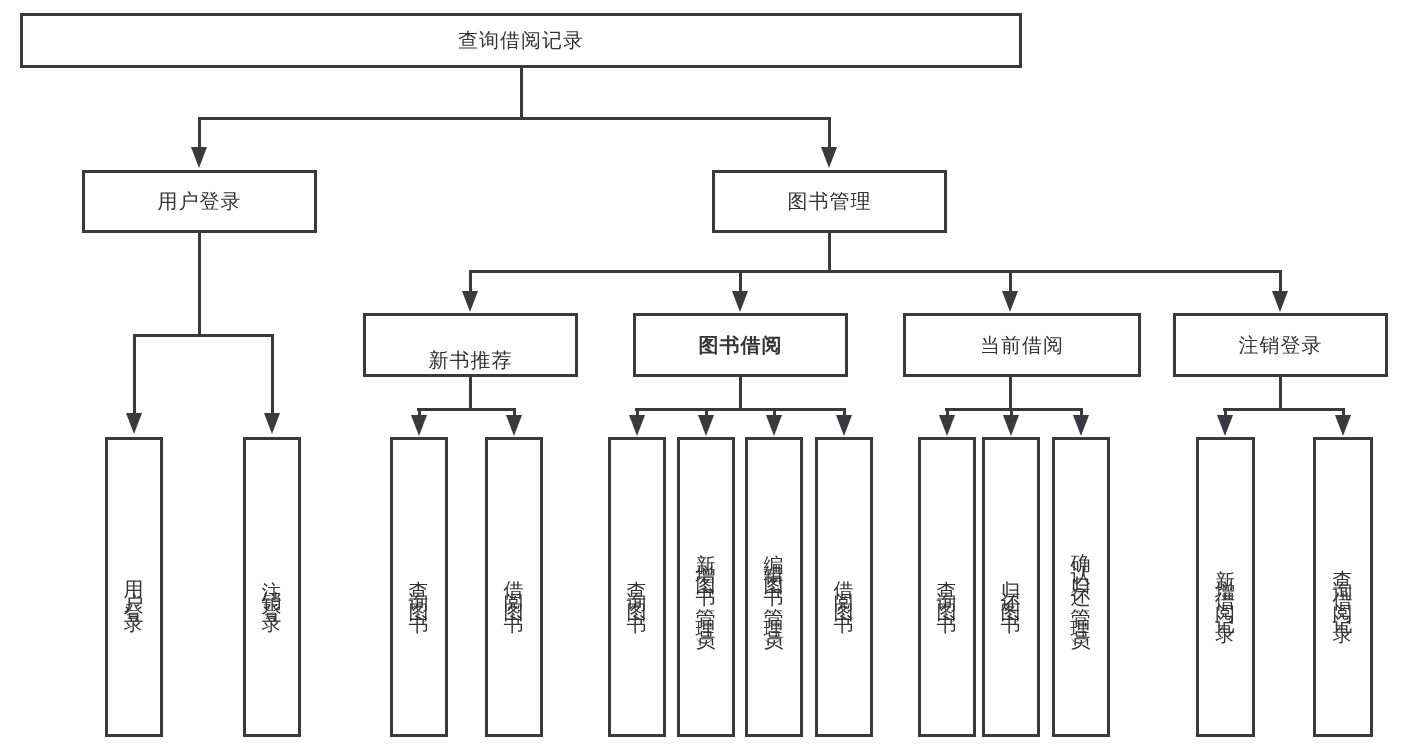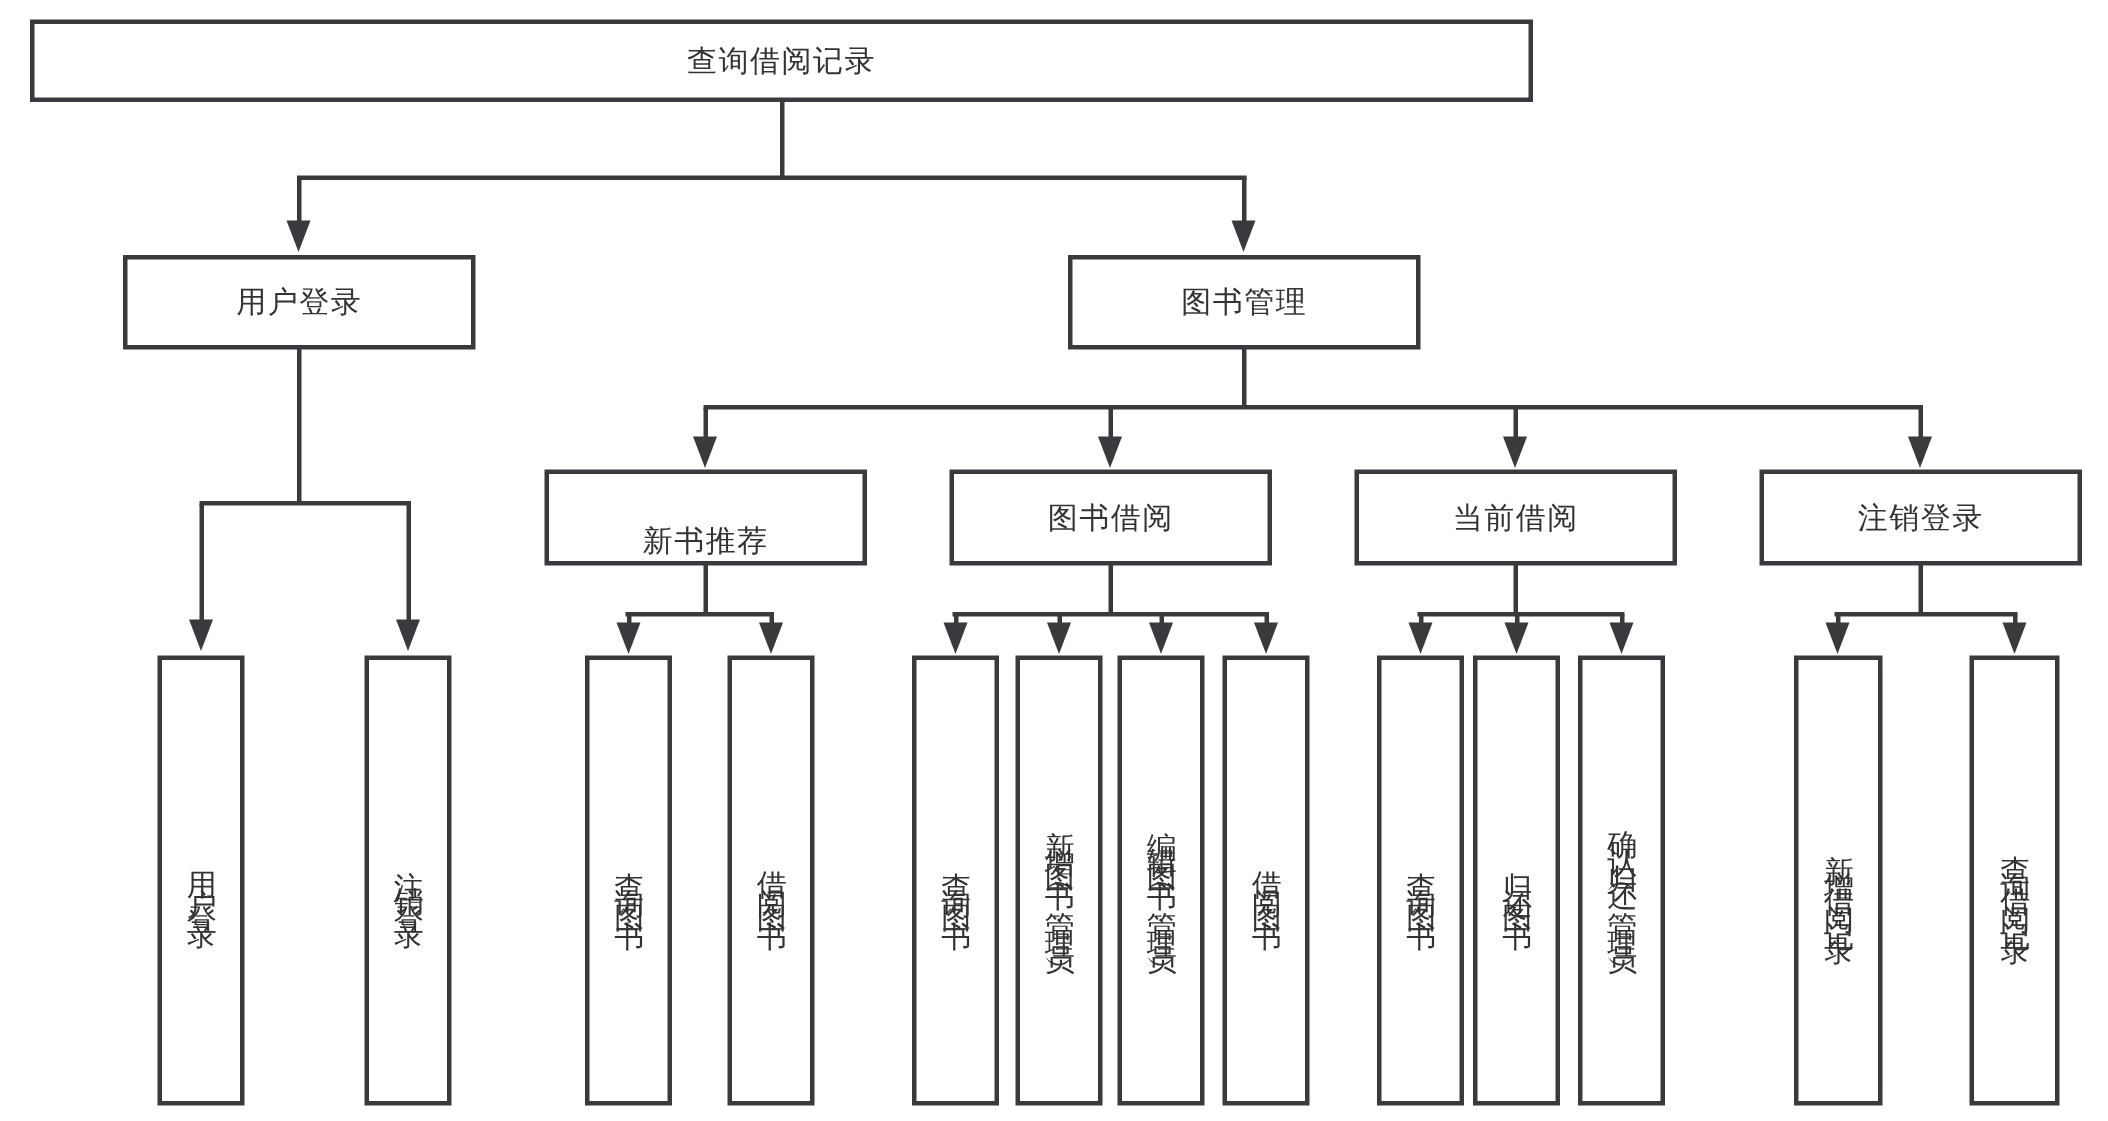--- a/index.html
+++ b/index.html
@@ -101,24 +101,24 @@
   <div class="vline" style="left:828px;  top:232px; height:40px;"></div>
   <div class="hline" style="left:469px;  top:270px; width:813px;"></div>
   <div class="arrow" style="left:462px;  top:272px; height:40px;"></div>
   <div class="arrow" style="left:732px;  top:272px; height:40px;"></div>
   <div class="arrow" style="left:1002px; top:272px; height:40px;"></div>
   <div class="arrow" style="left:1272px; top:272px; height:40px;"></div>
 
   <div class="box" style="left:363px; top:313px; width:215px; height:64px;align-items:flex-end;">
     <span>新书推荐</span>
   </div>
-  <div class="box" style="left:633px; top:313px; width:215px; height:64px;">
+  <div class="box" style="left:633px; top:313px; width:215px; height:64px;font-weight:bold;">
     <span>图书借阅</span>
   </div>
-  <div class="box" style="left:903px; top:313px; width:215px; height:64px;">
+  <div class="box" style="left:903px; top:313px; width:238px; height:64px;">
     <span>当前借阅</span>
   </div>
   <div class="box" style="left:1173px; top:313px; width:215px; height:64px;">
     <span>注销登录</span>
   </div>
 
   <div class="vline" style="left:469px; top:376px; height:34px;"></div>
   <div class="hline" style="left:417px; top:408px; width:99px;"></div>
   <div class="arrow" style="left:411px; top:410px; height:26px;"></div>
   <div class="arrow" style="left:506px; top:410px; height:26px;"></div>

